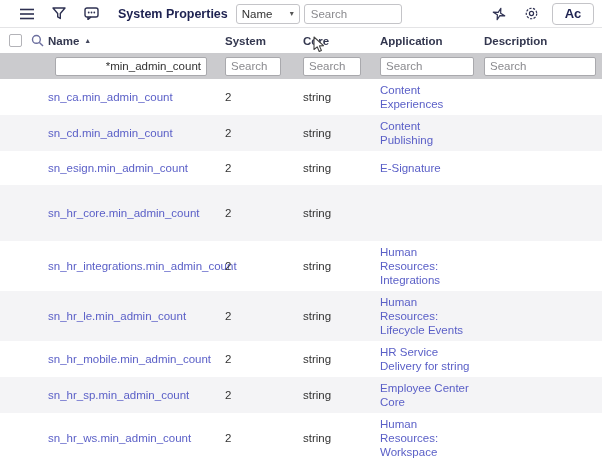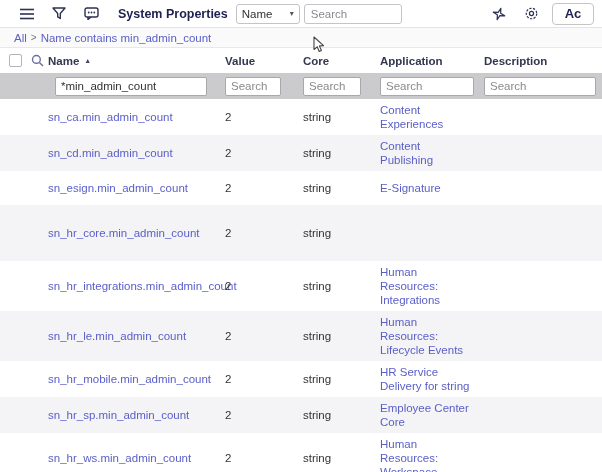--- a/index.html
+++ b/index.html
@@ -45,21 +45,21 @@
   .checkbox { width:13px; height:13px; border:1.5px solid #b3b3b8; border-radius:2px;
               background:#fff; cursor:pointer; }
   .mag { margin-left:9px; cursor:pointer; display:flex; }
   .sort-arrow { font-size:7px; color:#44485e; margin-left:5px; }
 
   .filter-row { height:26px; background:#cbcbce; align-items:center; }
   .filter-input { height:19px; border:1px solid #a9a9ad; border-radius:2px; background:#fff;
                   font-size:11.5px; padding:0 5px; color:#333; width:100%;
                   font-family:"Liberation Sans", sans-serif; }
   .filter-input::placeholder { color:#8a8a8e; }
-  .fi-name  { width:152px; margin-left:7px; }
+  .fi-name  { width:152px; margin-left:7px;text-align:right; }
   .fi-value { width:56px; }
   .fi-type  { width:58px; }
   .fi-app   { width:94px; }
   .fi-desc  { width:112px; }
 
   .tbody .row { min-height:34px; align-items:center; background:#fff;
                 padding:4px 0; }
   .tbody .row:nth-child(even) { background:#f4f4f6; }
   .tbody .row.tall { min-height:56px; }
   .cell { font-size:11.5px; line-height:14px; }
@@ -117,41 +117,36 @@
       <span class="tb-icon">
         <svg width="15" height="15" viewBox="0 0 16 16">
             <circle cx="8" cy="8" r="2.2" fill="none" stroke="#2e3152" stroke-width="1.3"></circle>
             <circle cx="8" cy="8" r="5.6" fill="none" stroke="#2e3152" stroke-width="1.3" stroke-dasharray="2.4 1.5"></circle>
           </svg>
       </span>
       <button class="actions-btn">Ac</button>
     </span>
   </div>
 
-  <div class="breadcrumb">
-    <span class="bc-link">All</span>
-    <span class="bc-sep">&gt;</span>
-    <span class="bc-link">Name contains min_admin_count</span>
-  </div>
 
   <div class="grid-row thead">
     <div class="th th-gutter">
       <span class="checkbox"></span>
       <span class="mag">
         <svg width="13" height="13" viewBox="0 0 13 13">
             <circle cx="5.4" cy="5.4" r="3.9" fill="none" stroke="#6b6e9e" stroke-width="1.4"></circle>
             <line x1="8.4" y1="8.4" x2="12" y2="12" stroke="#6b6e9e" stroke-width="1.4"></line>
           </svg>
       </span>
     </div>
     <div class="th">
       <span>Name</span>
       <span class="sort-arrow">▲</span>
     </div>
-    <div class="th">Value</div>
+    <div class="th">System</div>
     <div class="th">Core</div>
     <div class="th">Application</div>
     <div class="th">Description</div>
   </div>
 
   <div class="grid-row filter-row">
     <div></div>
     <div><input class="filter-input fi-name" value="*min_admin_count" style=""></div>
     <div><input class="filter-input fi-value" placeholder="Search" style=""></div>
     <div><input class="filter-input fi-type" placeholder="Search" style=""></div>

